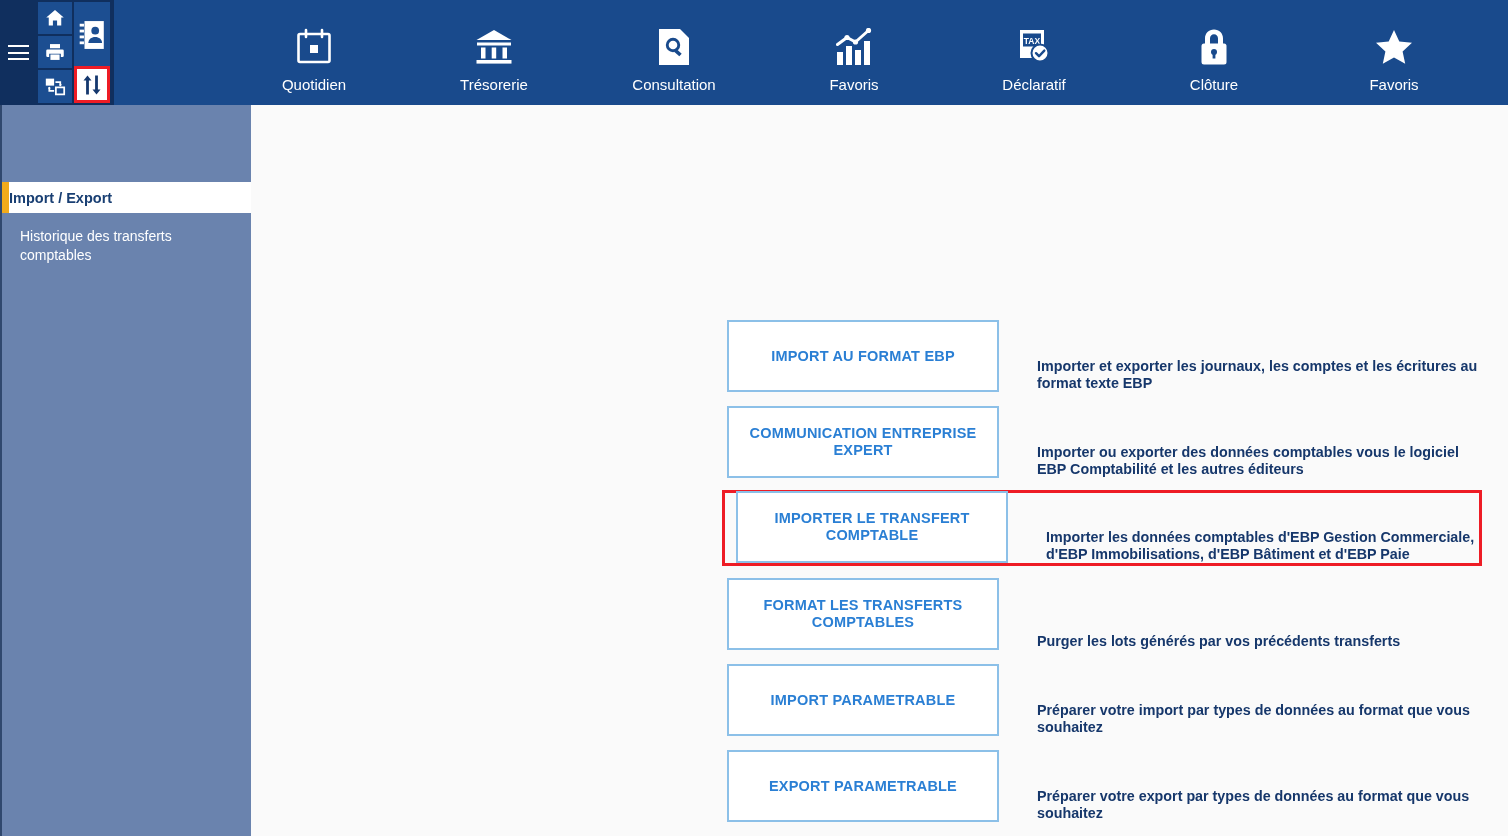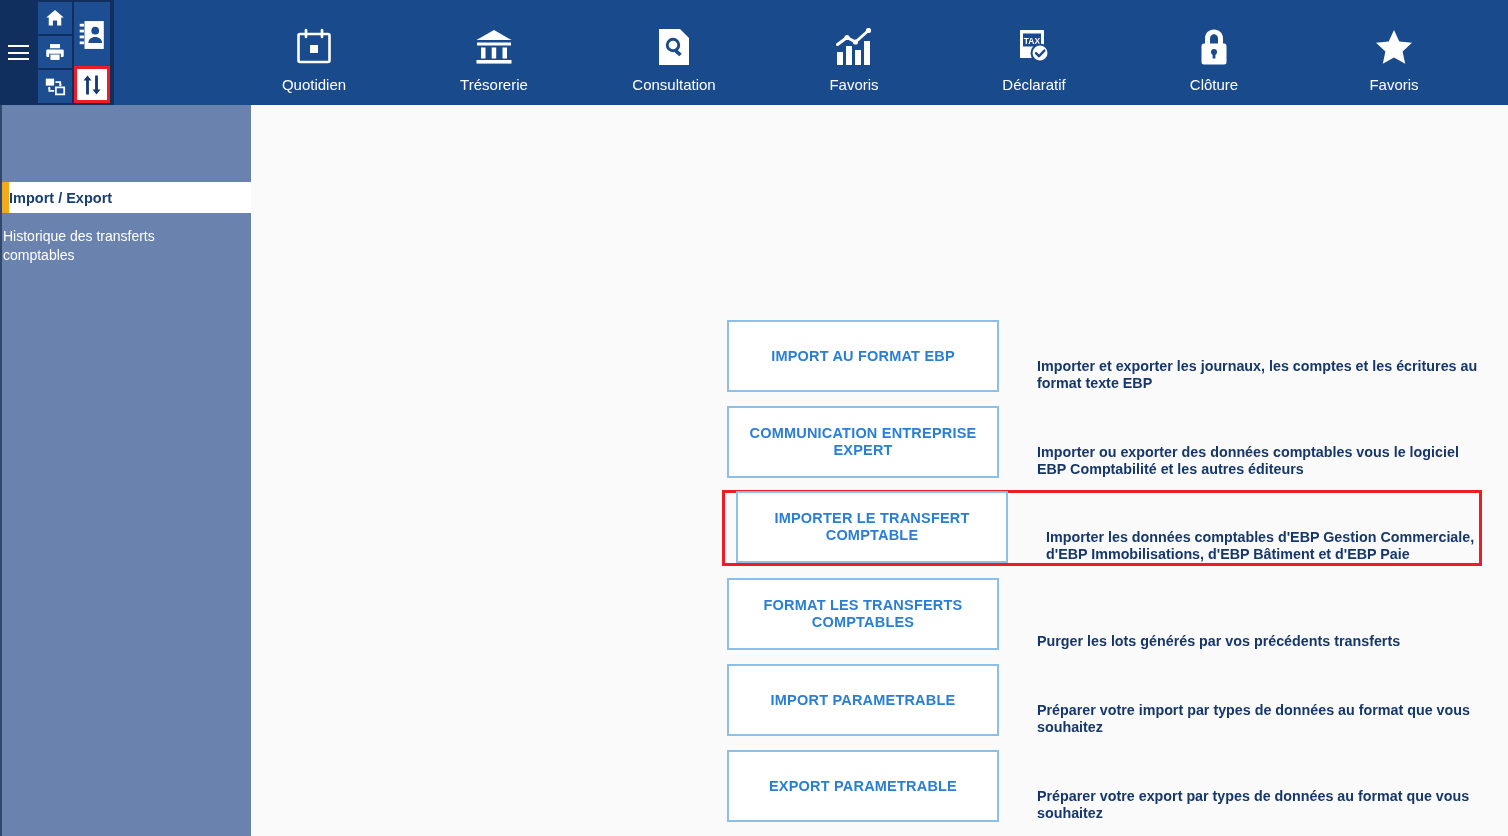--- a/index.html
+++ b/index.html
@@ -129,21 +129,21 @@
     border-left: 7px solid #f2ab1b;
     box-sizing: border-box;
     margin-top: 44px;
   }
   .side-item-active .side-label {
     color: #193f73;
     font-weight: bold;
     font-size: 14.5px;
   }
   .side-item {
-    padding: 14px 14px 0 1px;
+    padding: 14px 14px 0 18px;
   }
   .side-item .side-label {
     color: #ffffff;
     font-size: 14px;
     line-height: 19px;
     display: block;
     max-width: 180px;
   }
 
   

